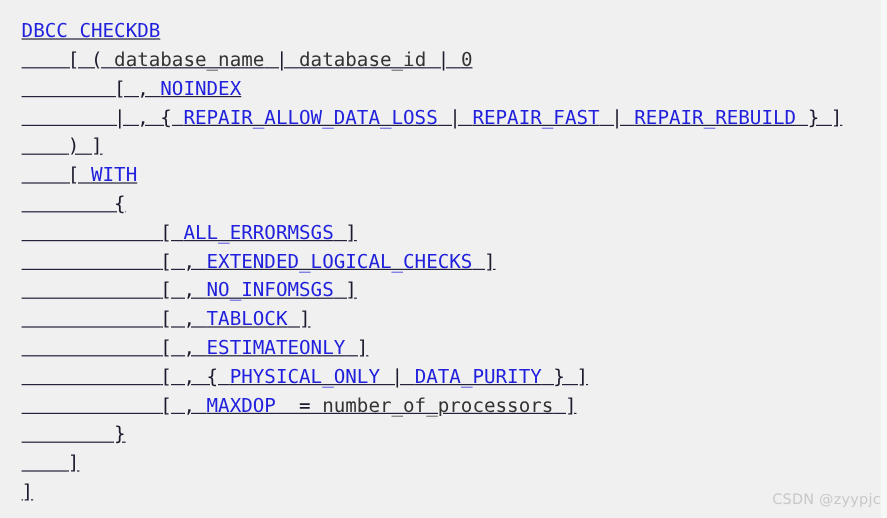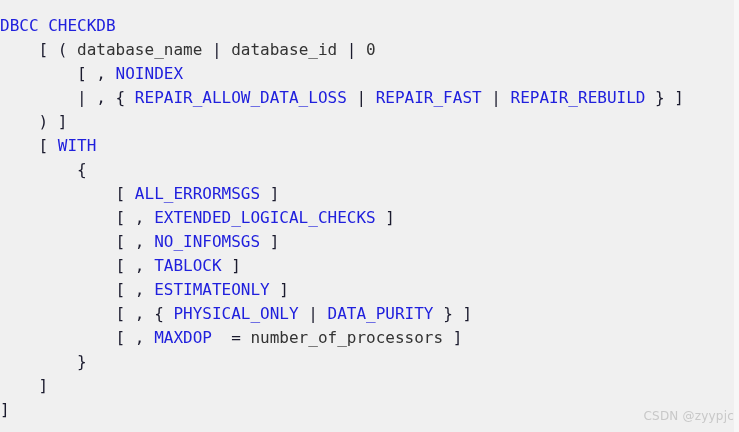--- a/index.html
+++ b/index.html
@@ -41,21 +41,23 @@
     font-size: 16px;
     line-height: 24px;
     letter-spacing: 0px;
     white-space: pre;
     color: #22223a;
     background: transparent;
   }
   .ln {
     display: block;
     height: 24px;
+    padding-left: 18px;
     white-space: pre;
+    text-decoration: underline;
   }
   .kw { color: #2020dd; }
   .pn { color: #1b1b2e; }
   .id { color: #333333; }
   #watermark {
     position: absolute;
     right: 5px;
     bottom: 9px;
     font-family: "DejaVu Sans", "Liberation Sans", sans-serif;
     font-size: 12px;

